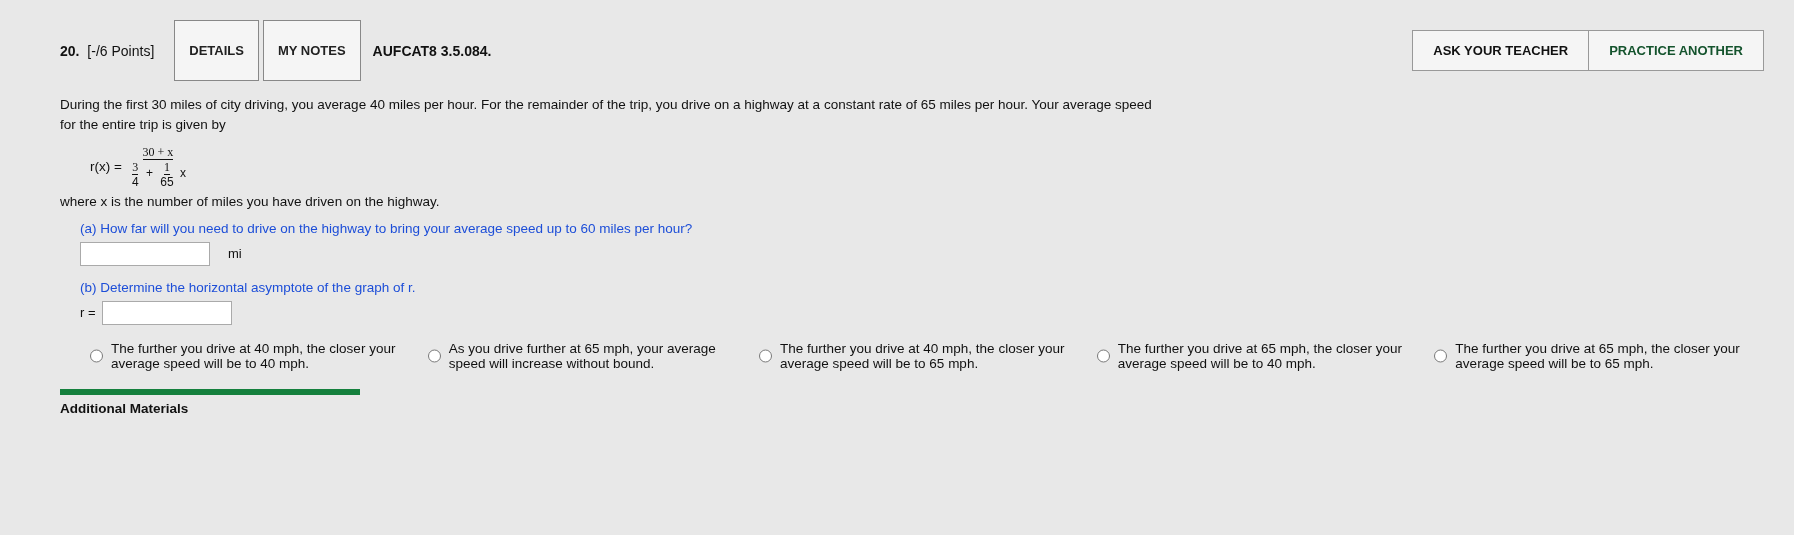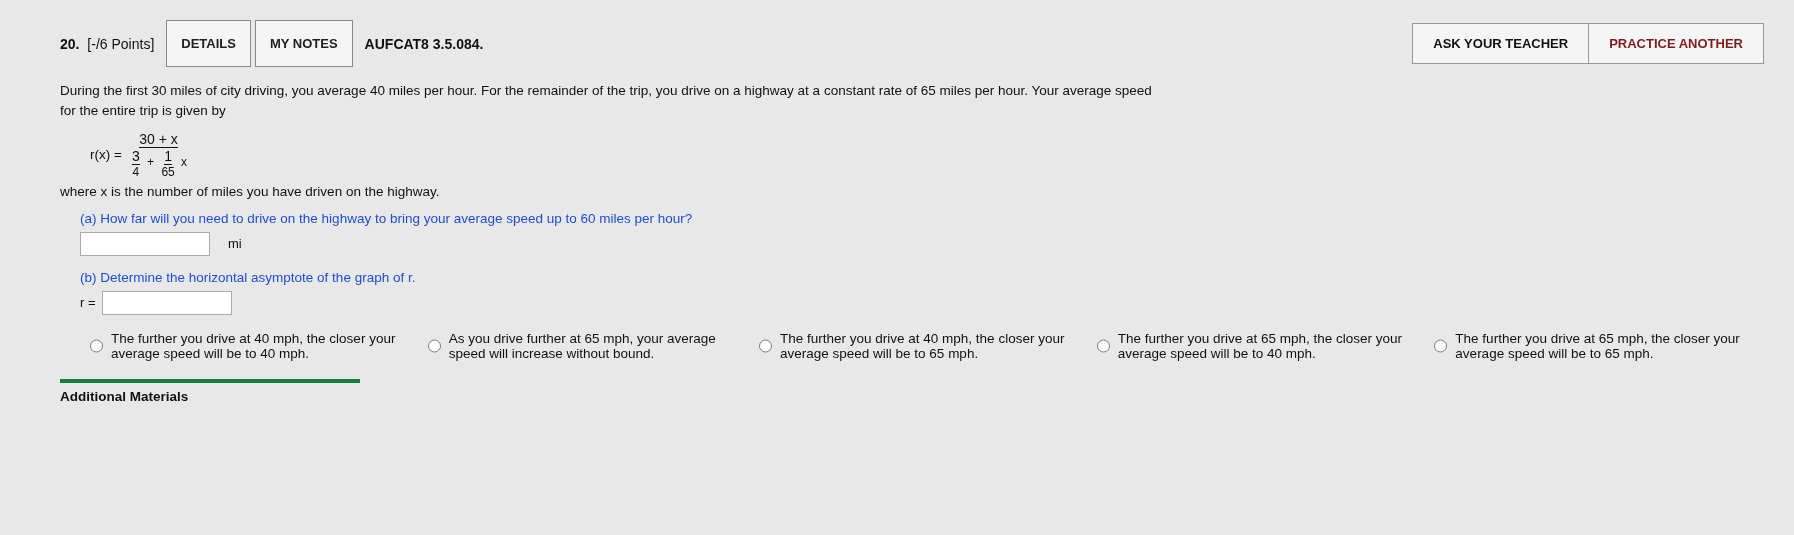--- a/index.html
+++ b/index.html
@@ -21,27 +21,27 @@
     .header-row {
       display: flex;
       align-items: center;
       margin-bottom: 14px;
       flex-wrap: nowrap;
     }
     .question-number {
       font-size: 14px;
       font-weight: bold;
       white-space: nowrap;
-      margin-right: 12px;
+      margin-right: 20px;
       color: #111;
     }
     .btn {
       border: 1px solid #888;
       background: #f5f5f5;
-      padding: 15px 14px;
+      padding: 22px 14px;
       font-size: 13px;
       font-weight: bold;
       cursor: pointer;
       white-space: nowrap;
       color: #222;
     }
     .btn-details { margin-right: 4px; }
     .btn-mynotes { margin-right: 12px; }
     .course-code {
       font-size: 14px;
@@ -65,21 +65,21 @@
       color: #111;
       white-space: nowrap;
     }
     .btn-practice {
       border: 1px solid #999;
       background: #f5f5f5;
       padding: 12px 20px;
       font-size: 13px;
       font-weight: bold;
       cursor: pointer;
-      color: #7f1d1d;
+      color: #14532d;
       white-space: nowrap;
       border-left: none;
     }
     .question-text {
       font-size: 13.5px;
       color: #111;
       line-height: 1.5;
       margin-bottom: 10px;
       max-width: 1100px;
     }
@@ -96,22 +96,23 @@
     .fraction {
       display: inline-flex;
       flex-direction: column;
       align-items: center;
       vertical-align: middle;
       margin: 0 2px;
     }
     .fraction-num {
       border-bottom: 1px solid #111;
       padding-bottom: 1px;
-      font-size: 14px;
+      font-size: 12px;
       line-height: 1;
+      font-family: Liberation Serif, serif;
     }
     .fraction-den {
       font-size: 12px;
       line-height: 1;
       padding-top: 1px;
     }
     .where-text {
       font-size: 13.5px;
       color: #111;
       margin-bottom: 12px;
@@ -175,21 +176,21 @@
     .radio-option input[type="radio"] {
       width: 14px;
       height: 14px;
       cursor: pointer;
     }
     .additional-materials {
       font-size: 13.5px;
       color: #111;
       margin-top: 18px;
       font-weight: bold;
-      border-top: 4px solid #15803d;
+      border-top: 6px solid #15803d;
       padding-top: 6px;
       width: 300px;
     }
   </style>
 </head>
 <body>
 
 <div class="page">
 
   <div class="header-row">

